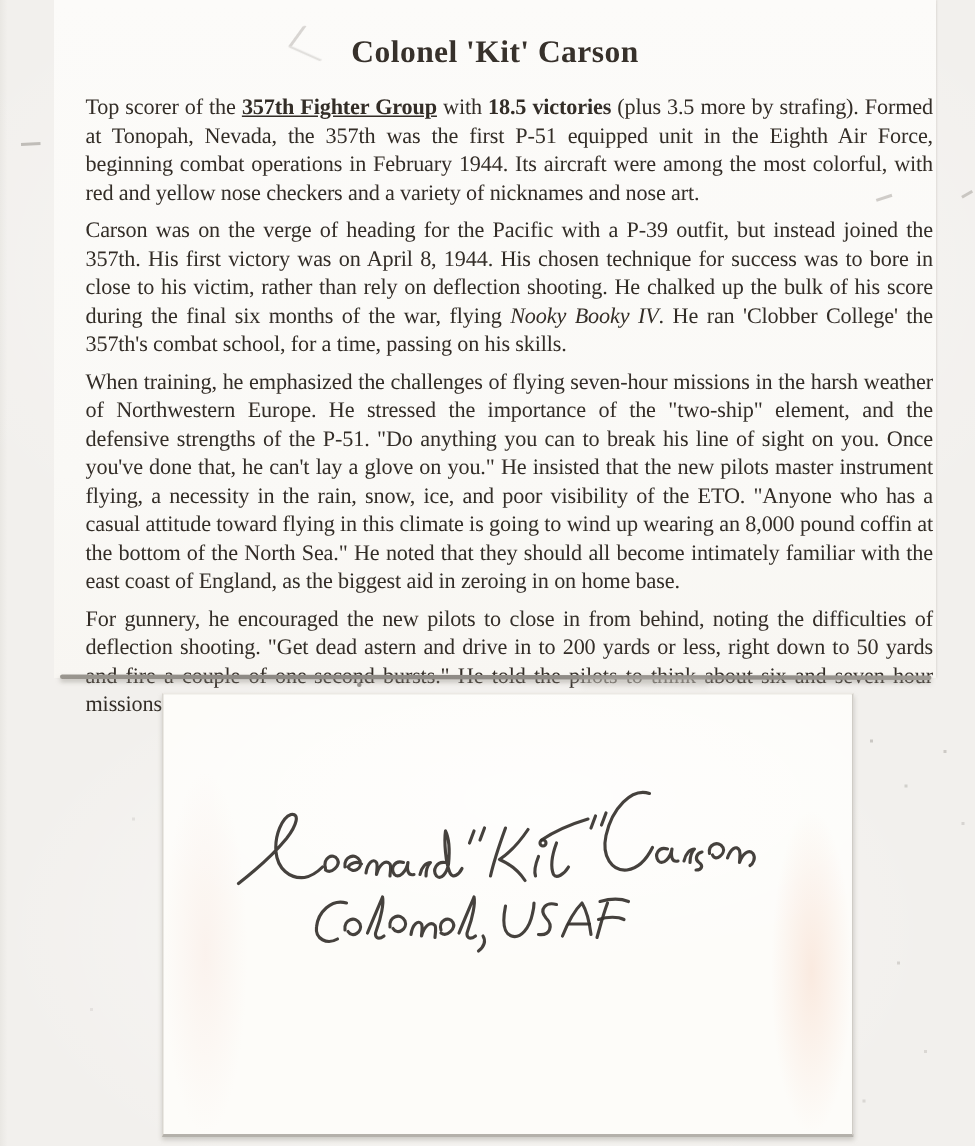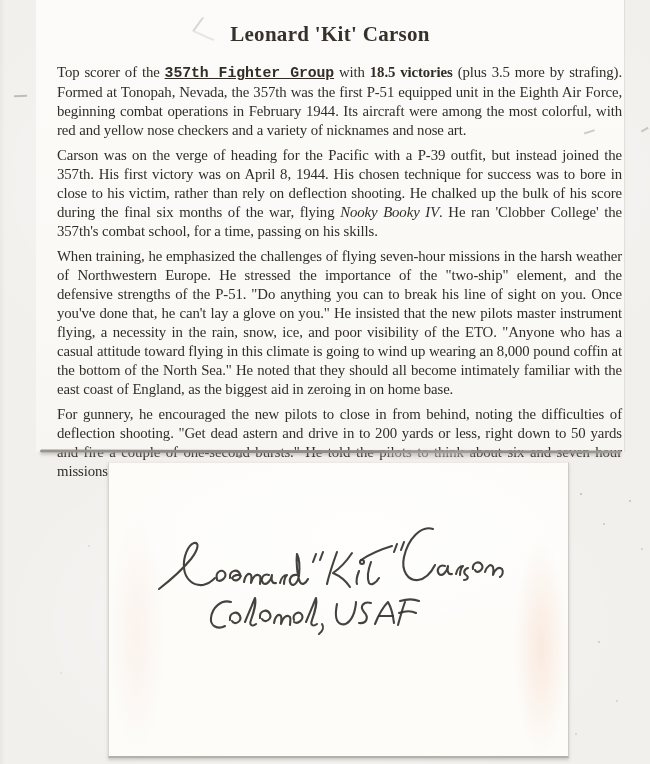--- a/index.html
+++ b/index.html
@@ -32,21 +32,21 @@
   }
   .body-text{
     padding:16px 2px 0 21px;
     font-size:14.8px;line-height:19px;color:#332d27;
     text-align:justify;letter-spacing:-0.1px;
   }
   .body-text p{margin:0;}
   .body-text p + p{margin-top:6px;}
   .b{font-weight:bold;}
   .i{font-style:italic;margin-top:29px;}
-  .u{text-decoration:underline;font-family:Liberation Mono, monospace;}
+  .u{text-decoration:underline;}
 
   
   .card{
     position:absolute;left:108px;top:462px;width:459px;height:293px;
     background:#fdfcf9;
     background-image:
       radial-gradient(closest-side at 432px 185px, rgba(246,212,193,.45), rgba(246,212,193,0)),
       radial-gradient(closest-side at 28px 172px, rgba(245,220,210,.30), rgba(245,220,210,0)),
       radial-gradient(ellipse 300px 120px at 250px 70px, rgba(255,255,255,.6), rgba(255,255,255,0));
     border-left:1px solid #d9d6d0;
@@ -85,21 +85,21 @@
       598px 641px 0 0 rgba(120,116,110,.24),
       616px 700px 0 0 rgba(130,126,120,.22),
       575px 733px 0 0 rgba(130,126,120,.22),
       88px 545px  0 0 rgba(150,146,140,.18),
       60px 672px  0 0 rgba(150,146,140,.16);}
 </style>
 </head>
 <body>
 
 <section class="sheet">
-  <h1 class="title">Leonard 'Kit' Carson</h1>
+  <h1 class="title">Colonel 'Kit' Carson</h1>
   <div class="body-text">
     <p><span>Top scorer of the </span><span class="b u">357th Fighter Group</span><span> with </span><span class="b">18.5 victories</span><span> (plus 3.5 more by strafing). Formed at Tonopah, Nevada, the 357th was the first P-51 equipped unit in the Eighth Air Force, beginning combat operations in February 1944. Its aircraft were among the most colorful, with red and yellow nose checkers and a variety of nicknames and nose art.</span></p>
     <p><span>Carson was on the verge of heading for the Pacific with a P-39 outfit, but instead joined the 357th. His first victory was on April 8, 1944. His chosen technique for success was to bore in close to his victim, rather than rely on deflection shooting. He chalked up the bulk of his score during the final six months of the war, flying </span><span class="i">Nooky Booky IV</span><span>. He ran 'Clobber College' the 357th's combat school, for a time, passing on his skills.</span></p>
     <p><span>When training, he emphasized the challenges of flying seven-hour missions in the harsh weather of Northwestern Europe. He stressed the importance of the "two-ship" element, and the defensive strengths of the P-51. "Do anything you can to break his line of sight on you. Once you've done that, he can't lay a glove on you." He insisted that the new pilots master instrument flying, a necessity in the rain, snow, ice, and poor visibility of the ETO. "Anyone who has a casual attitude toward flying in this climate is going to wind up wearing an 8,000 pound coffin at the bottom of the North Sea." He noted that they should all become intimately familiar with the east coast of England, as the biggest aid in zeroing in on home base.</span></p>
     <p><span>For gunnery, he encouraged the new pilots to close in from behind, noting the difficulties of deflection shooting. "Get dead astern and drive in to 200 yards or less, right down to 50 yards and fire a couple of one-second bursts." He told the pilots to think about six and seven hour missions, and to dress as if they "were going to have to walk out of Germany."</span></p>
   </div>
 </section>
 <div class="sheet-shadow"></div>
 
 <section class="card">

